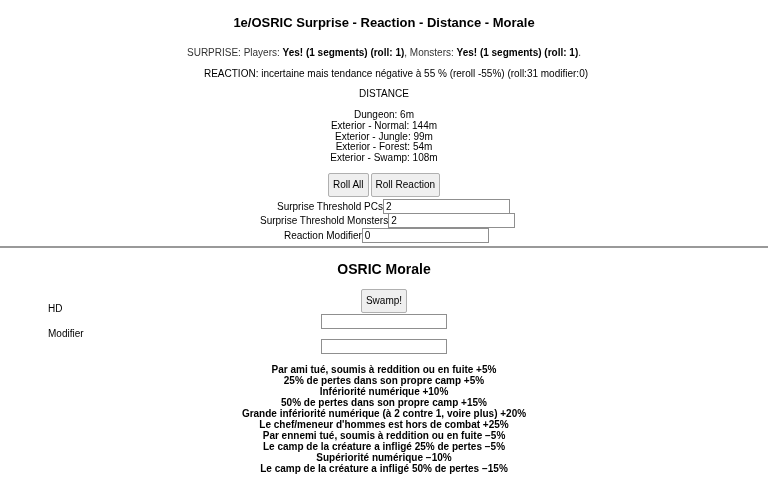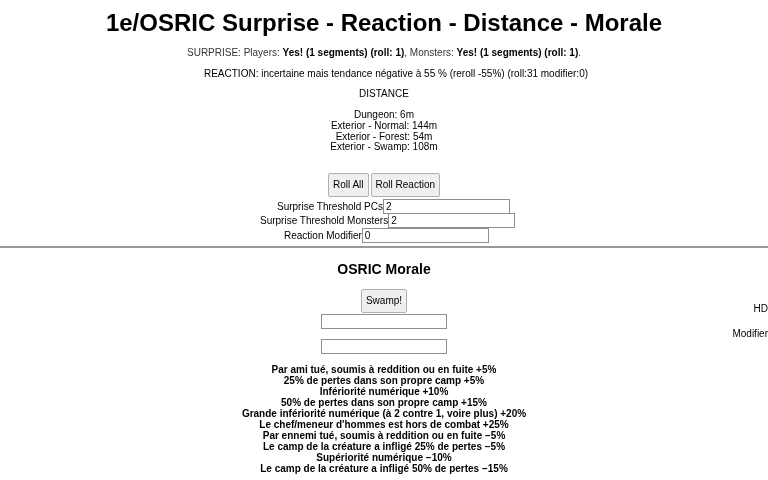--- a/index.html
+++ b/index.html
@@ -14,21 +14,21 @@
       font-family: "Liberation Sans", sans-serif;
       color: #000;
       font-size: 10px;
       position: relative;
     }
     h1 {
       position: absolute;
       left: 0; right: 0;
       top: 11px;
       margin: 0;
-      font-size: 24px;
+      font-size: 13px;
       font-weight: bold;
       text-align: center;
       line-height: 24px;
     }
     .line {
       position: absolute;
       left: 0; right: 0;
       text-align: center;
       font-size: 10px;
       line-height: 12px;
@@ -103,21 +103,21 @@
     }
     .morale-roll {
       position: absolute;
       left: 0; right: 0;
       top: 289px;
       text-align: center;
     }
     .morale-label {
       position: absolute;
       left: 0; right: 0;
-      text-align: right;
+      text-align: left;
       font-size: 10px;
       line-height: 11px;
       padding-left: 48px;
     }
     .morale-input {
       position: absolute;
       left: 321px;
       width: 120px;
       height: 11px;
       border: 1px solid #8f8f8f;
@@ -145,20 +145,21 @@
 
 <div class="line gray" style="top:47px;"><span>SURPRISE: Players: </span><b>Yes! (1 segments) (roll: 1)</b><span>, Monsters: </span><b>Yes! (1 segments) (roll: 1)</b><span>.</span></div>
 
 <div class="line" style="top:68px;padding-left:24px;">REACTION: incertaine mais tendance négative à 55 % (reroll -55%) (roll:31 modifier:0)</div>
 
 <div class="line" style="top:88px;">DISTANCE</div>
 
 <div class="dist-list">
   <div>Dungeon: 6m</div>
   <div>Exterior - Normal: 144m</div>
+  <div>Exterior - Jungle: 99m</div>
   <div>Exterior - Forest: 54m</div>
   <div>Exterior - Swamp: 108m</div>
 </div>
 
 <div class="btn-row">
   <button class="btn">Roll All</button><button class="btn">Roll Reaction</button>
 </div>
 
 <div class="field" style="left:270px; top:199px;margin-left:7px;">
   <label>Surprise Threshold PCs</label>

